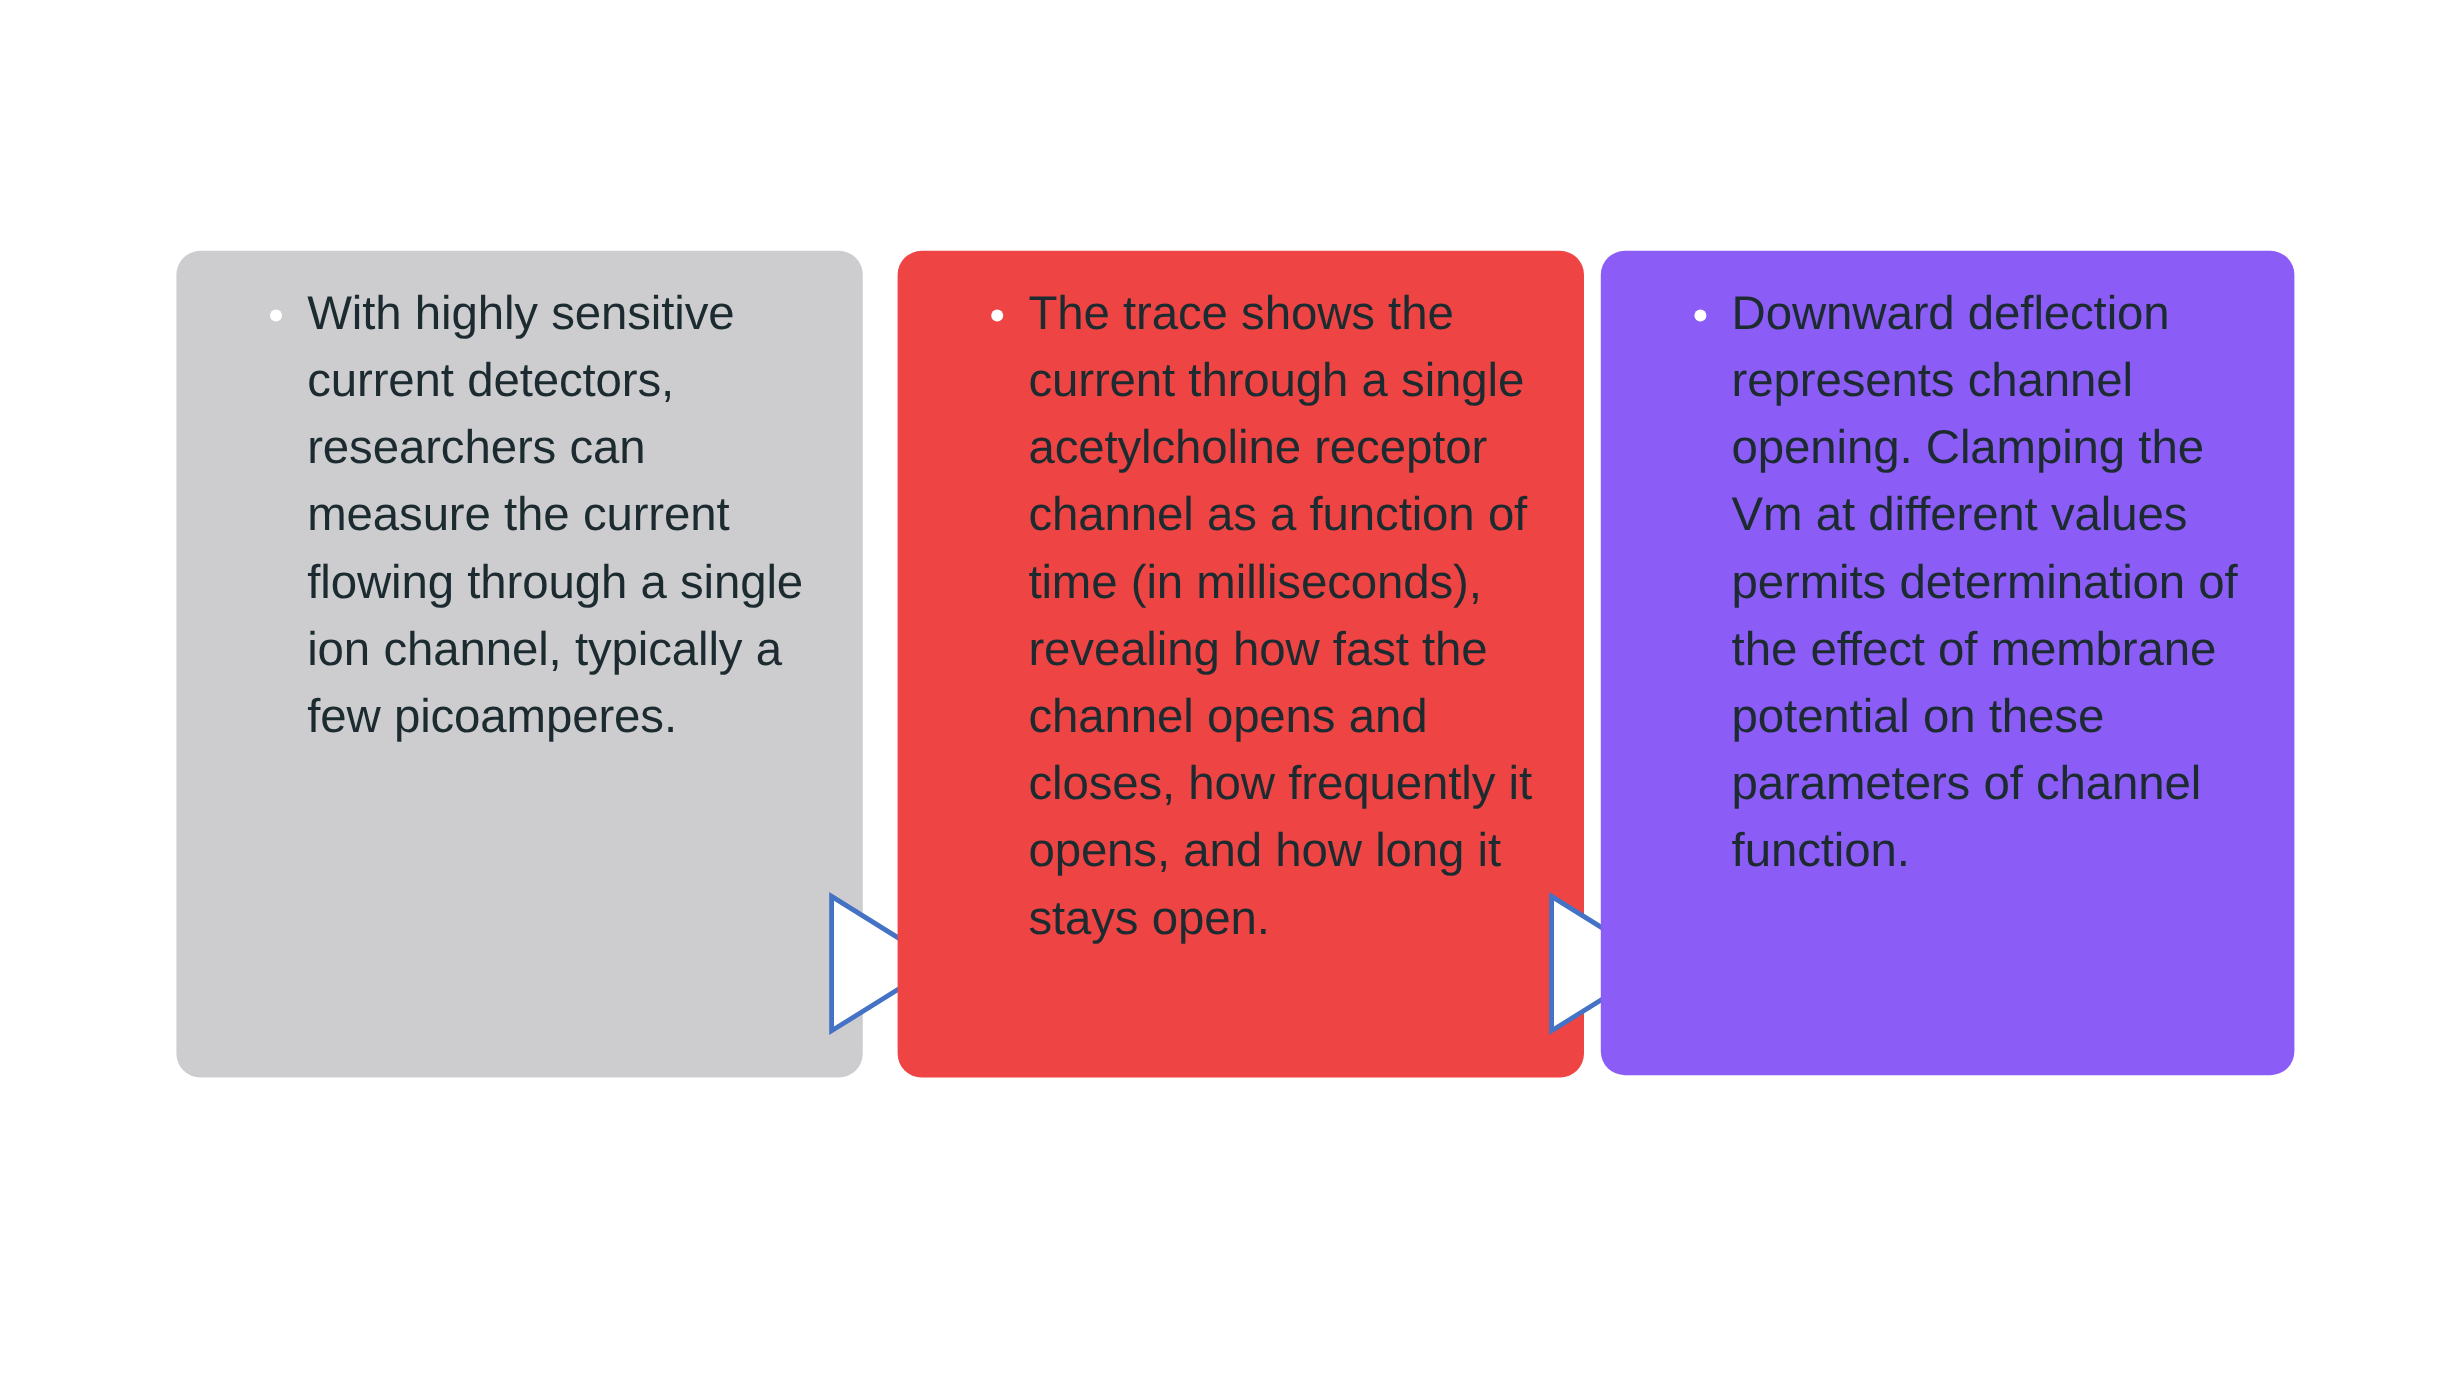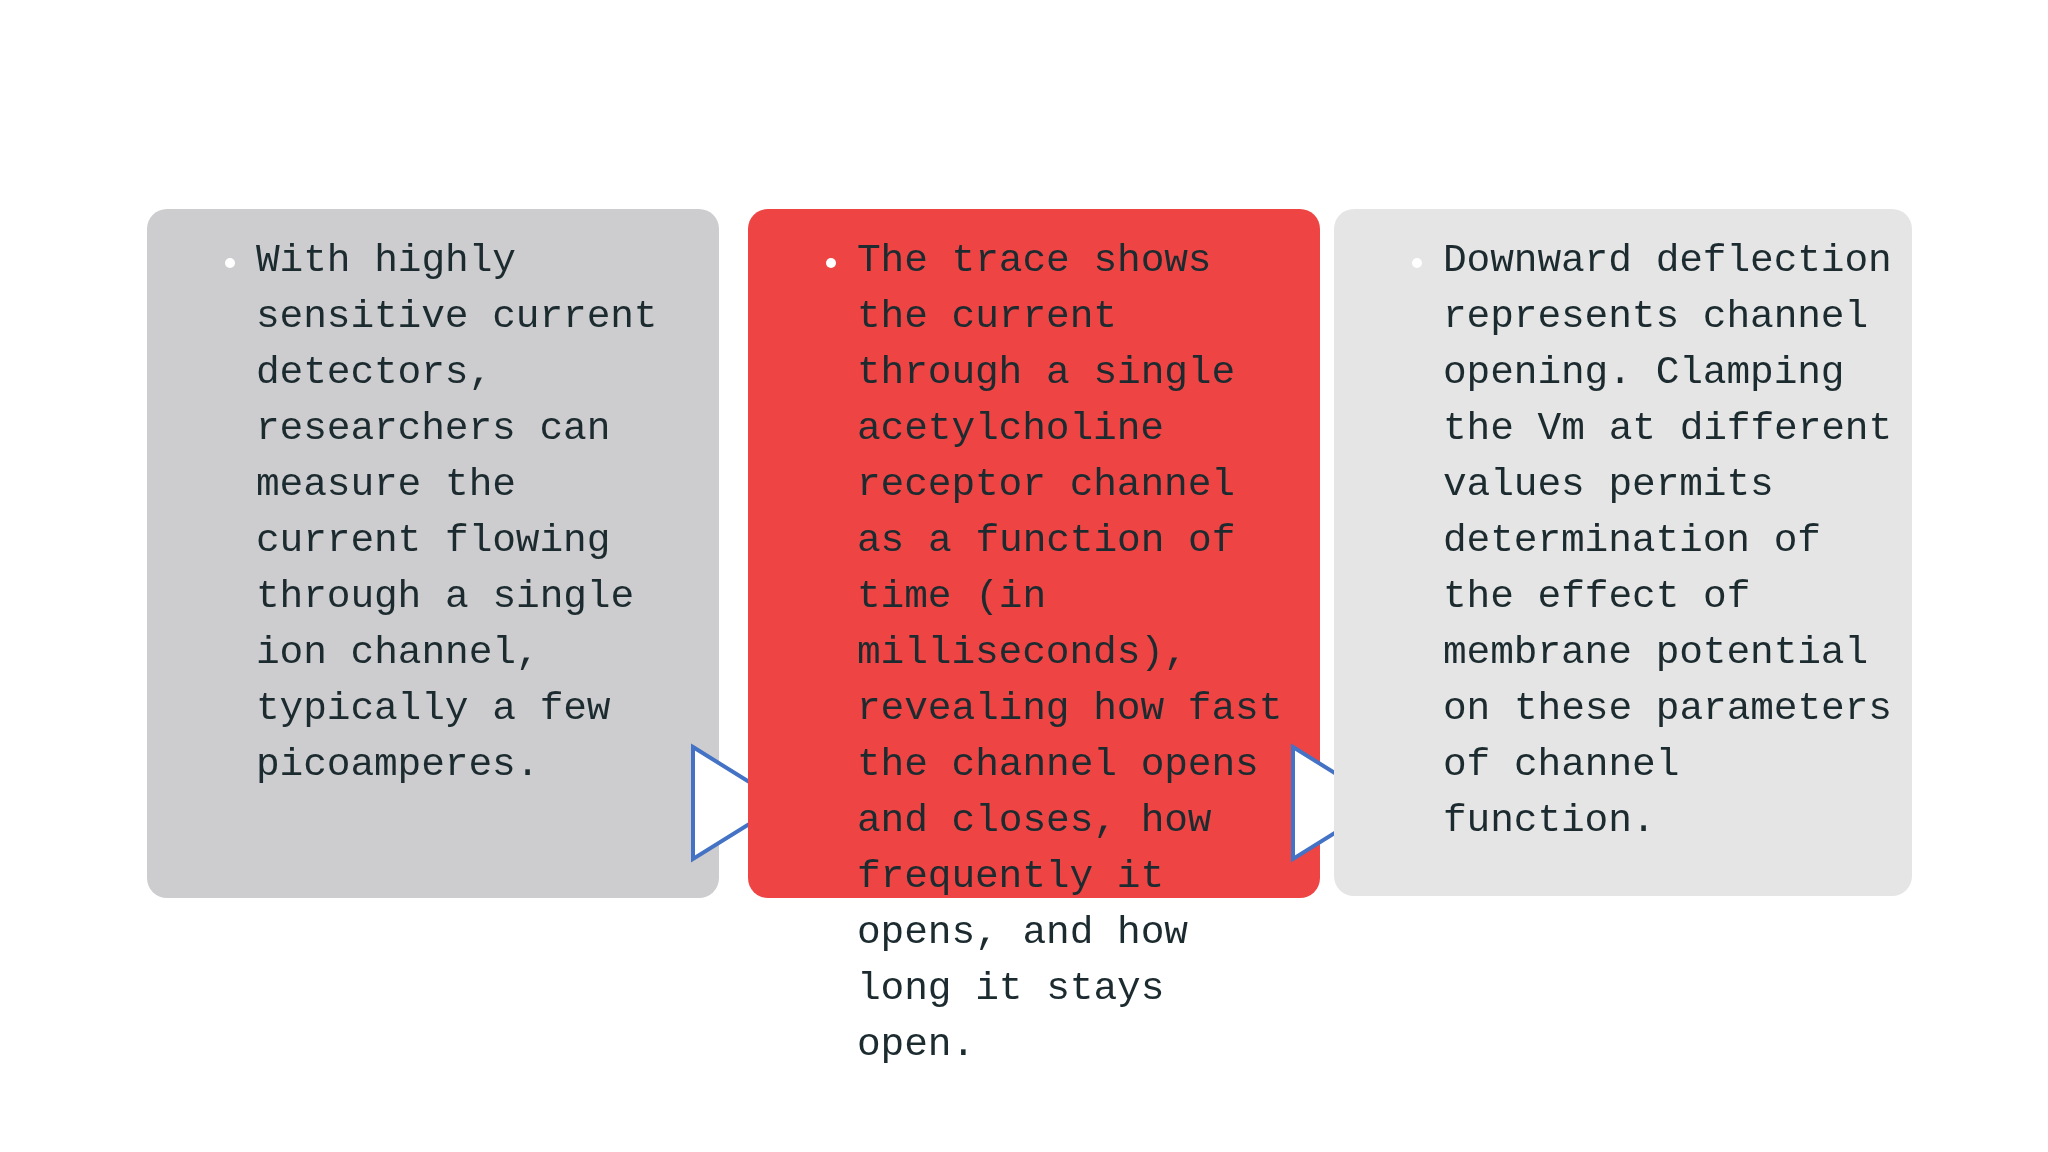--- a/index.html
+++ b/index.html
@@ -43,21 +43,21 @@
     width: 572px;
     height: 689px;
     background: #ef4444;
   }
 
   .box-3 {
     left: 1334px;
     top: 209px;
     width: 578px;
     height: 687px;
-    background: #e5e5e5;
+    background: #8b5cf6;
   }
 
   .box-body {
     position: absolute;
     left: 0;
     top: 0;
     width: 100%;
     padding: 24px 18px 0 75px;
     box-sizing: border-box;
   }
@@ -72,21 +72,21 @@
     left: 3px;
     top: 25px;
     width: 10px;
     height: 10px;
     border-radius: 50%;
     background: #ffffff;
   }
 
   .bullet-text {
     display: block;
-    font-family: Liberation Mono, monospace;
+    font-family: Liberation Sans, sans-serif;
     font-size: 39.5px;
     line-height: 56px;
     color: #1c2b2f;
     letter-spacing: -0.1px;
     word-spacing: 0.2px;
   }
 
   
   .arrow {
     position: absolute;

